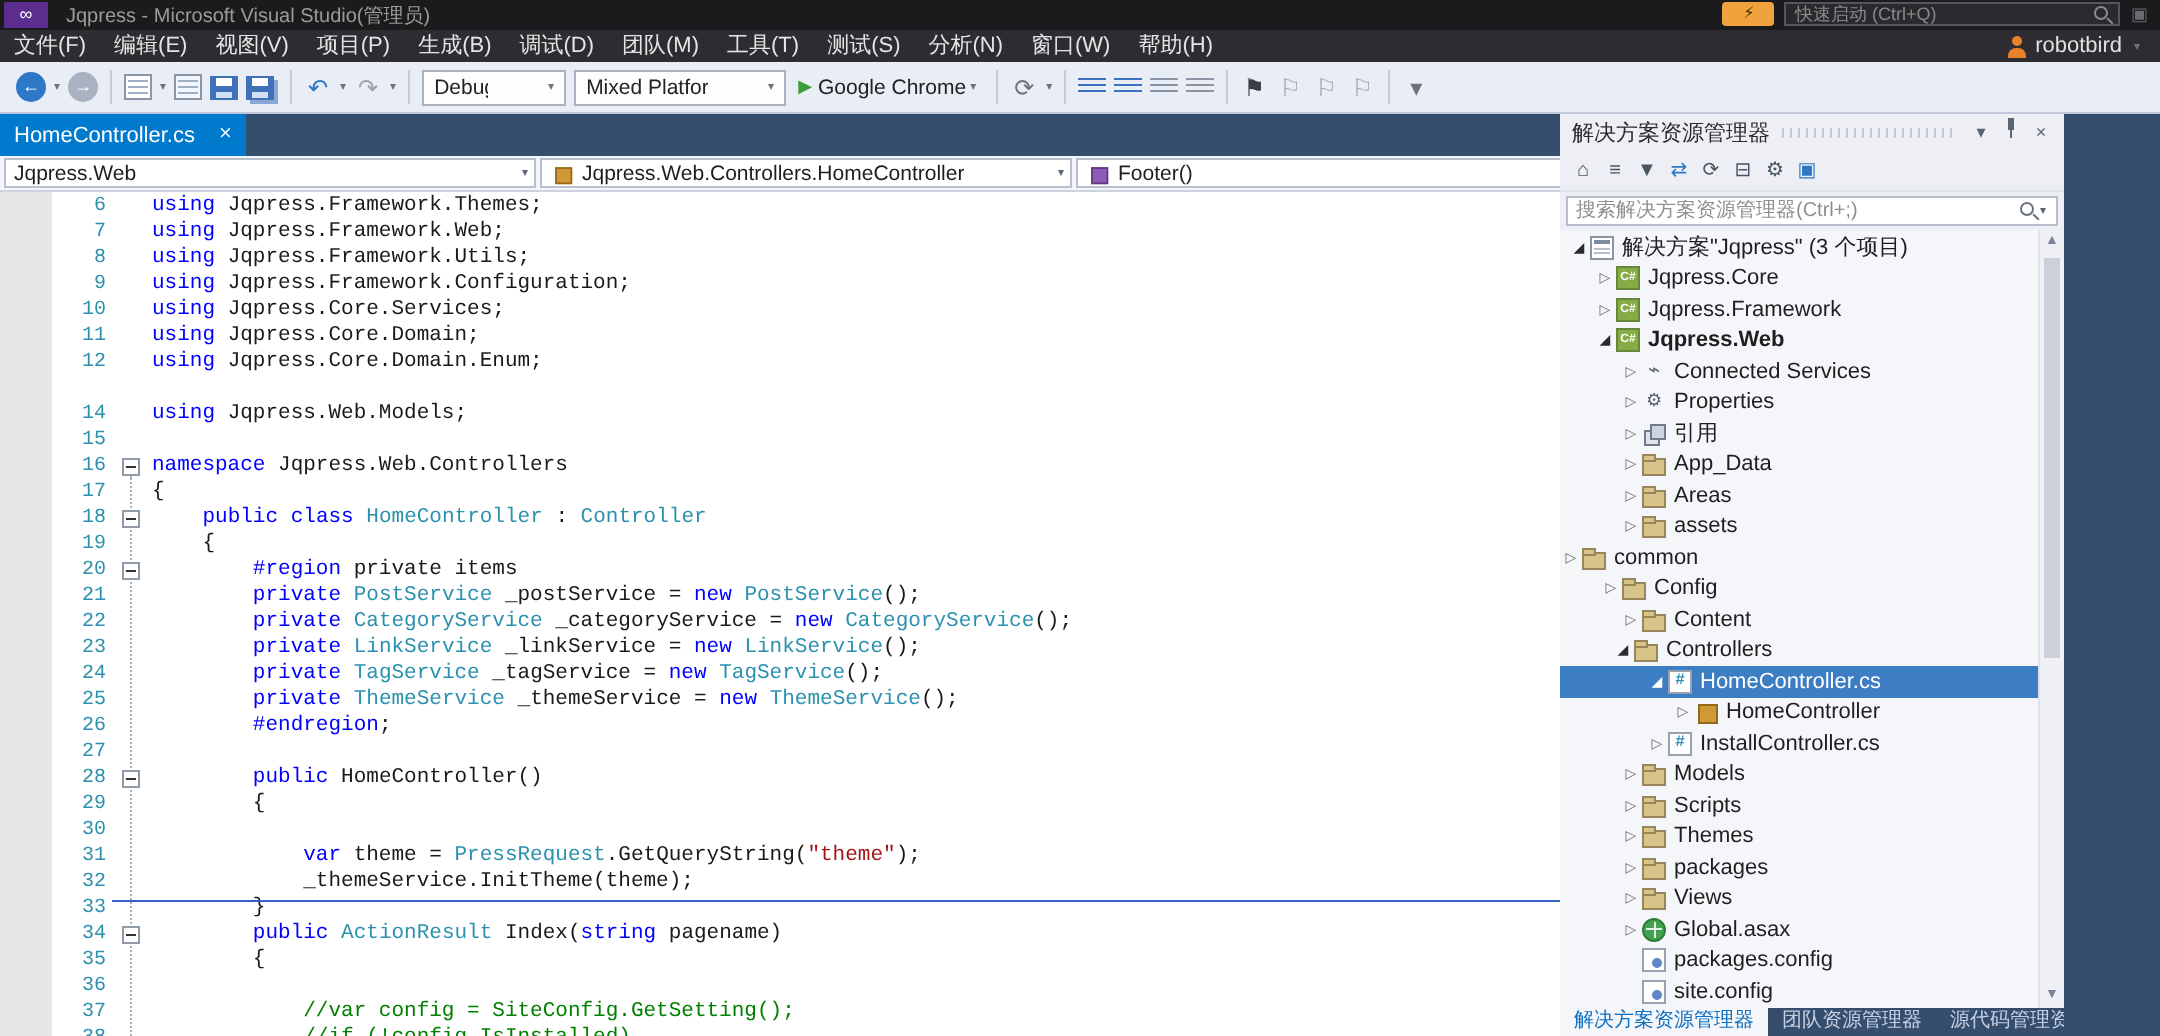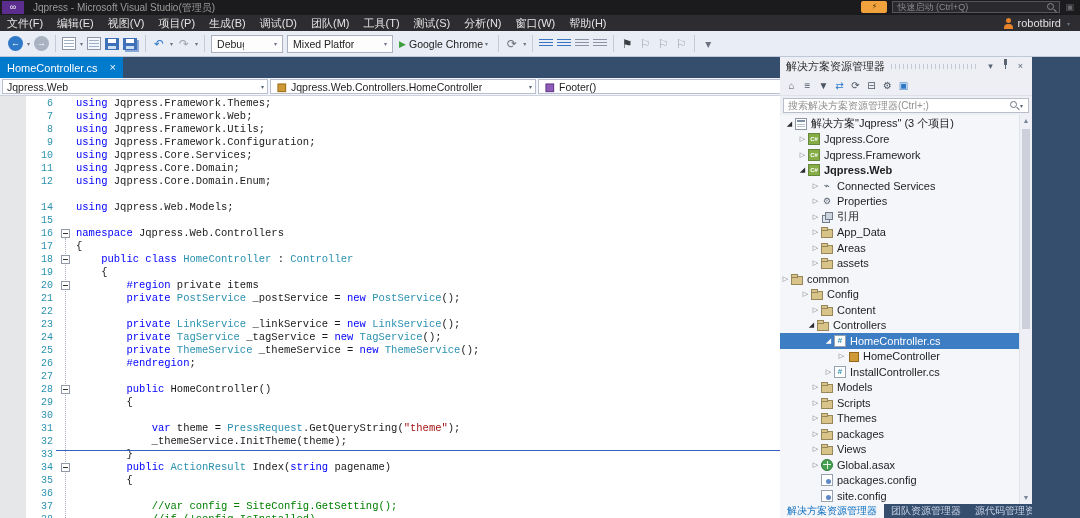--- a/index.html
+++ b/index.html
@@ -331,20 +331,21 @@
               <span class="ln">20</span>
               <span class="foldbox"></span>
               <span class="src"><span class="tok-pl">        </span><span class="tok-kw">#region</span><span class="tok-pl"> private items</span></span>
             </div>
             <div class="line" style="top: 195px;">
               <span class="ln">21</span>
               <span class="src"><span class="tok-pl">        </span><span class="tok-kw">private</span><span class="tok-pl"> </span><span class="tok-ty">PostService</span><span class="tok-pl"> _postService = </span><span class="tok-kw">new</span><span class="tok-pl"> </span><span class="tok-ty">PostService</span><span class="tok-pl">();</span></span>
             </div>
             <div class="line" style="top: 208px;">
               <span class="ln">22</span>
+              <span class="src"><span class="tok-pl">        </span><span class="tok-kw">private</span><span class="tok-pl"> </span><span class="tok-ty">CategoryService</span><span class="tok-pl"> _categoryService = </span><span class="tok-kw">new</span><span class="tok-pl"> </span><span class="tok-ty">CategoryService</span><span class="tok-pl">();</span></span>
             </div>
             <div class="line" style="top: 221px;">
               <span class="ln">23</span>
               <span class="src"><span class="tok-pl">        </span><span class="tok-kw">private</span><span class="tok-pl"> </span><span class="tok-ty">LinkService</span><span class="tok-pl"> _linkService = </span><span class="tok-kw">new</span><span class="tok-pl"> </span><span class="tok-ty">LinkService</span><span class="tok-pl">();</span></span>
             </div>
             <div class="line" style="top: 234px;">
               <span class="ln">24</span>
               <span class="src"><span class="tok-pl">        </span><span class="tok-kw">private</span><span class="tok-pl"> </span><span class="tok-ty">TagService</span><span class="tok-pl"> _tagService = </span><span class="tok-kw">new</span><span class="tok-pl"> </span><span class="tok-ty">TagService</span><span class="tok-pl">();</span></span>
             </div>
             <div class="line" style="top: 247px;">

